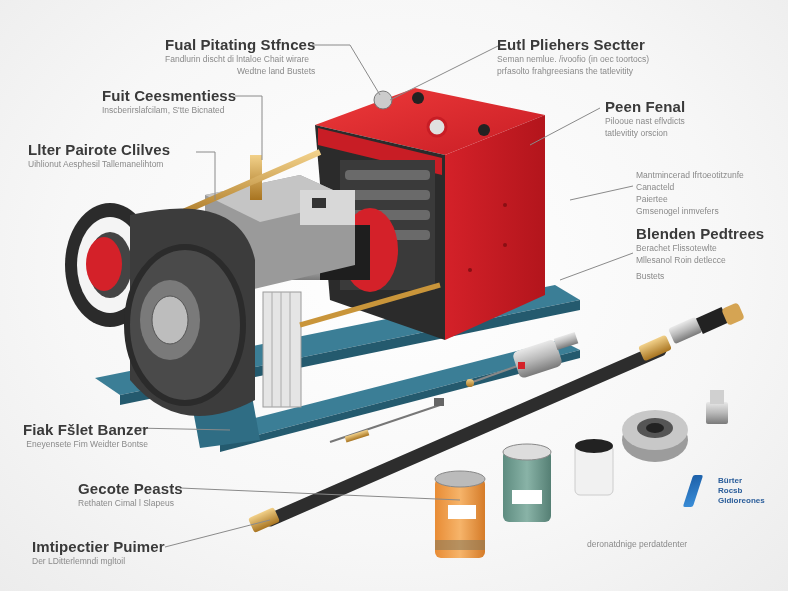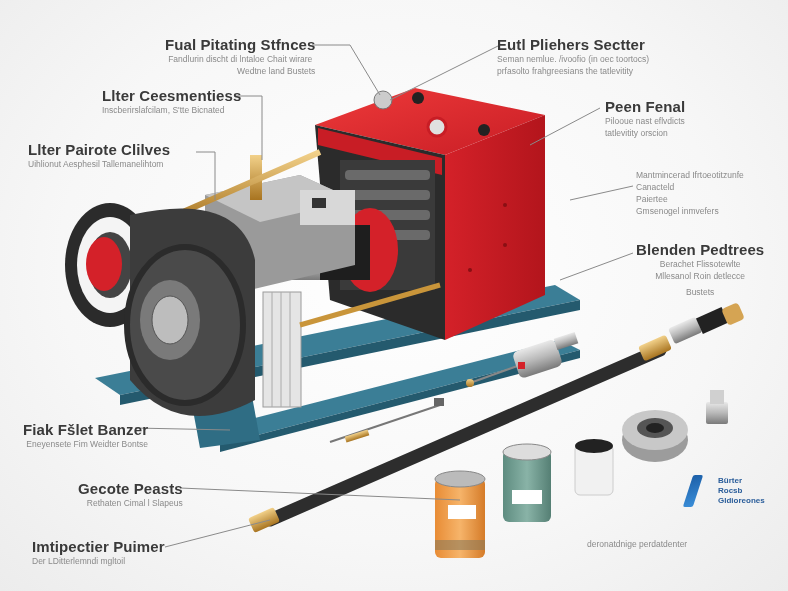--- a/index.html
+++ b/index.html
@@ -166,28 +166,28 @@
     <polyline points="196,152 215,152 215,200"></polyline>
     <polyline points="600,108 530,145"></polyline>
     <polyline points="633,186 570,200"></polyline>
     <polyline points="633,253 560,280"></polyline>
     <polyline points="135,428 230,430"></polyline>
     <polyline points="180,488 460,500"></polyline>
     <polyline points="165,547 270,520"></polyline>
   </g>
 </svg>
 
-<div class="lbl" style="left:165px;top:36px;text-align:center;">
+<div class="lbl" style="left:165px;top:36px;">
   <div class="t">Fual Pitating Stfnces</div>
   <div class="s">Fandlurin discht di lntaloe Chait wirare</div>
   <div class="s" style="padding-left:72px">Wedtne land Bustets</div>
 </div>
 
 <div class="lbl" style="left:102px;top:87px;">
-  <div class="t">Llter Ceesmentiess</div>
+  <div class="t">Fuit Ceesmentiess</div>
   <div class="s">Inscberirslafcilam, S'tte Bicnated</div>
 </div>
 
 <div class="lbl" style="left:28px;top:141px;">
   <div class="t">Llter Pairote Clilves</div>
   <div class="s">Uihlionut Aesphesil Tallemanelihtom</div>
 </div>
 
 <div class="lbl" style="left:497px;top:36px;">
   <div class="t">Eutl Pliehers Sectter</div>
@@ -201,33 +201,33 @@
   <div class="s">tatlevitity orscion</div>
 </div>
 
 <div class="lbl" style="left:636px;top:169px;">
   <div class="s">Mantmincerad Ifrtoeotitzunfe</div>
   <div class="s">Canacteld</div>
   <div class="s">Paiertee</div>
   <div class="s">Gmsenogel inmvefers</div>
 </div>
 
-<div class="lbl" style="left:636px;top:241px;text-align:center;">
+<div class="lbl" style="left:636px;top:225px;">
   <div class="t">Blenden Pedtrees</div>
   <div class="s">Berachet Flissotewlte</div>
   <div class="s">Mllesanol Roin detlecce</div>
   <div class="s" style="margin-top:4px">Bustets</div>
 </div>
 
 <div class="lbl" style="left:23px;top:421px;text-align:right;">
   <div class="t">Fiak Fšlet Banzer</div>
   <div class="s">Eneyensete Fim Weidter Bontse</div>
 </div>
 
-<div class="lbl" style="left:78px;top:480px;text-align:right;">
+<div class="lbl" style="left:78px;top:480px;">
   <div class="t">Gecote Peasts</div>
   <div class="s">Rethaten Cimal l Slapeus</div>
 </div>
 
 <div class="lbl" style="left:32px;top:538px;">
   <div class="t">Imtipectier Puimer</div>
   <div class="s">Der LDitterlemndi mgltoil</div>
 </div>
 
 <div class="lbl" style="left:587px;top:538px;">

